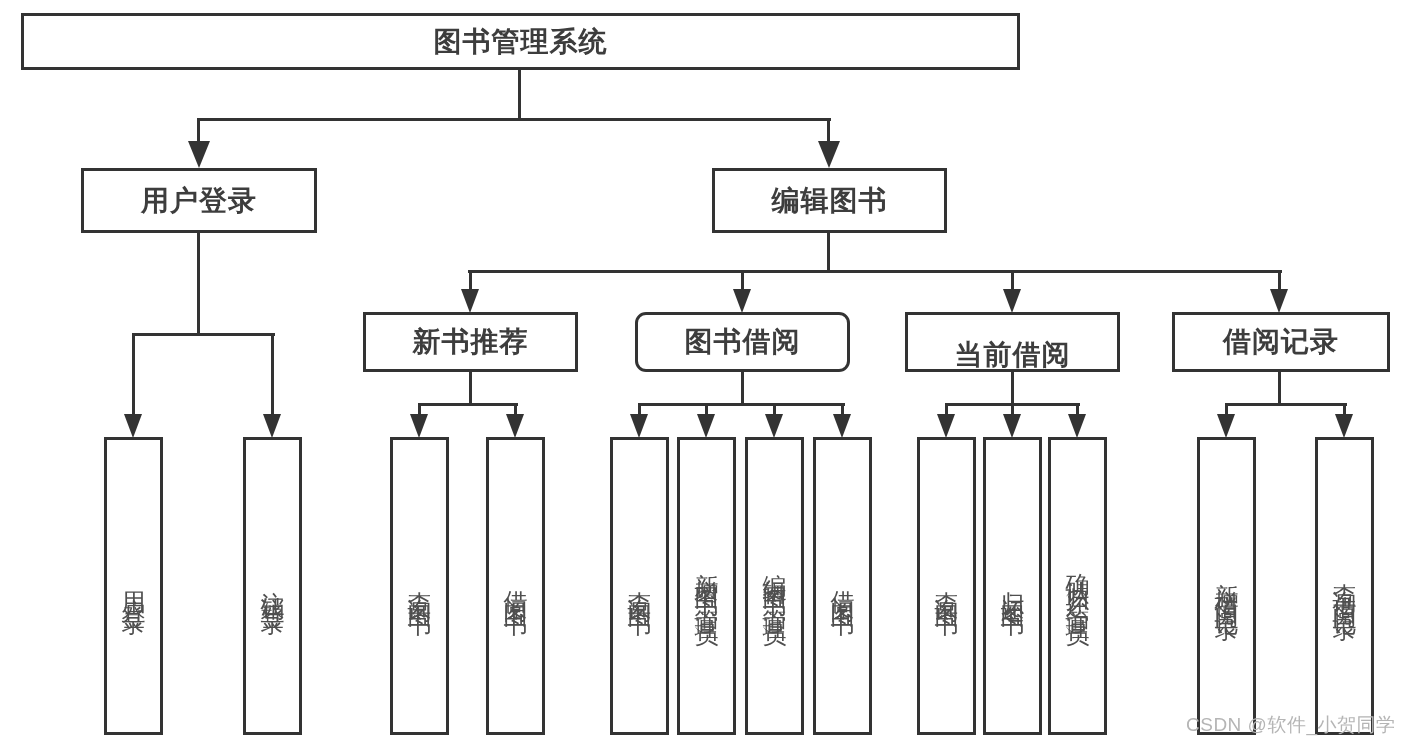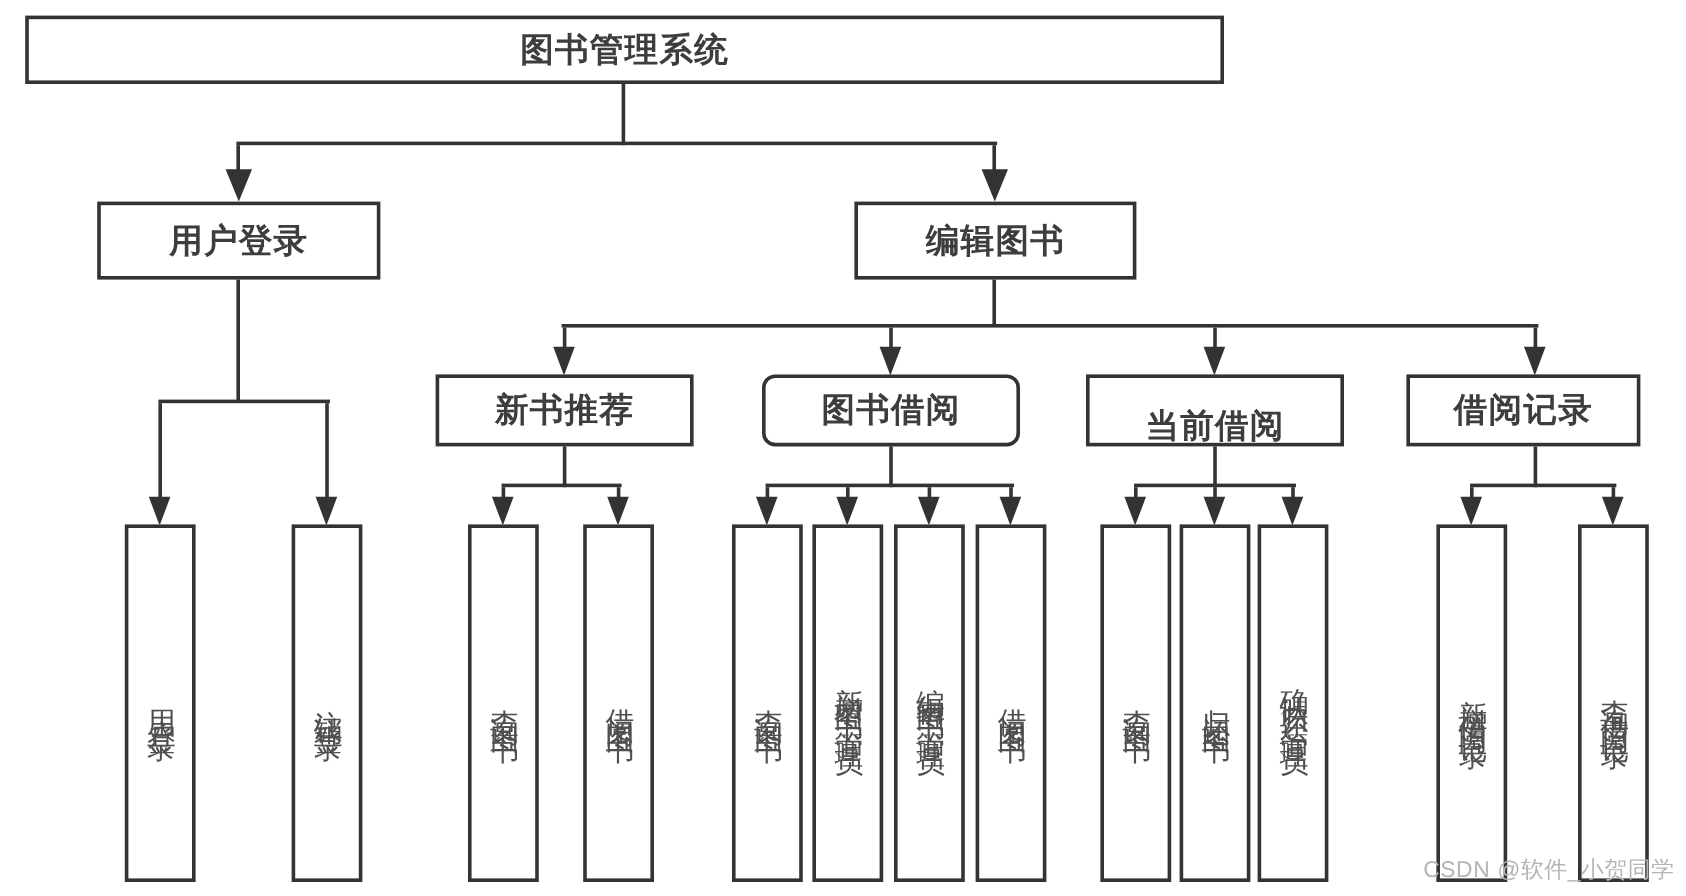--- a/index.html
+++ b/index.html
@@ -92,21 +92,21 @@
 
   <div class="box" style="left:363px;top:312px;width:215px;height:60px;">
     <span>新书推荐</span>
   </div>
   <div class="box" style="left:635px;top:312px;width:215px;height:60px;border-radius:11px;">
     <span>图书借阅</span>
   </div>
   <div class="box" style="left:905px;top:312px;width:215px;height:60px;align-items:flex-end;">
     <span>当前借阅</span>
   </div>
-  <div class="box" style="left:1172px;top:312px;width:195px;height:60px;">
+  <div class="box" style="left:1172px;top:312px;width:218px;height:60px;">
     <span>借阅记录</span>
   </div>
 
   <div class="vl" style="left:469px;top:372px;height:34px;"></div>
   <div class="vl" style="left:741px;top:372px;height:34px;"></div>
   <div class="vl" style="left:1011px;top:372px;height:34px;"></div>
   <div class="vl" style="left:1278px;top:372px;height:34px;"></div>
 
   <div class="hl" style="left:418px;top:403px;width:100px;"></div>
   <div class="hl" style="left:638px;top:403px;width:207px;"></div>

